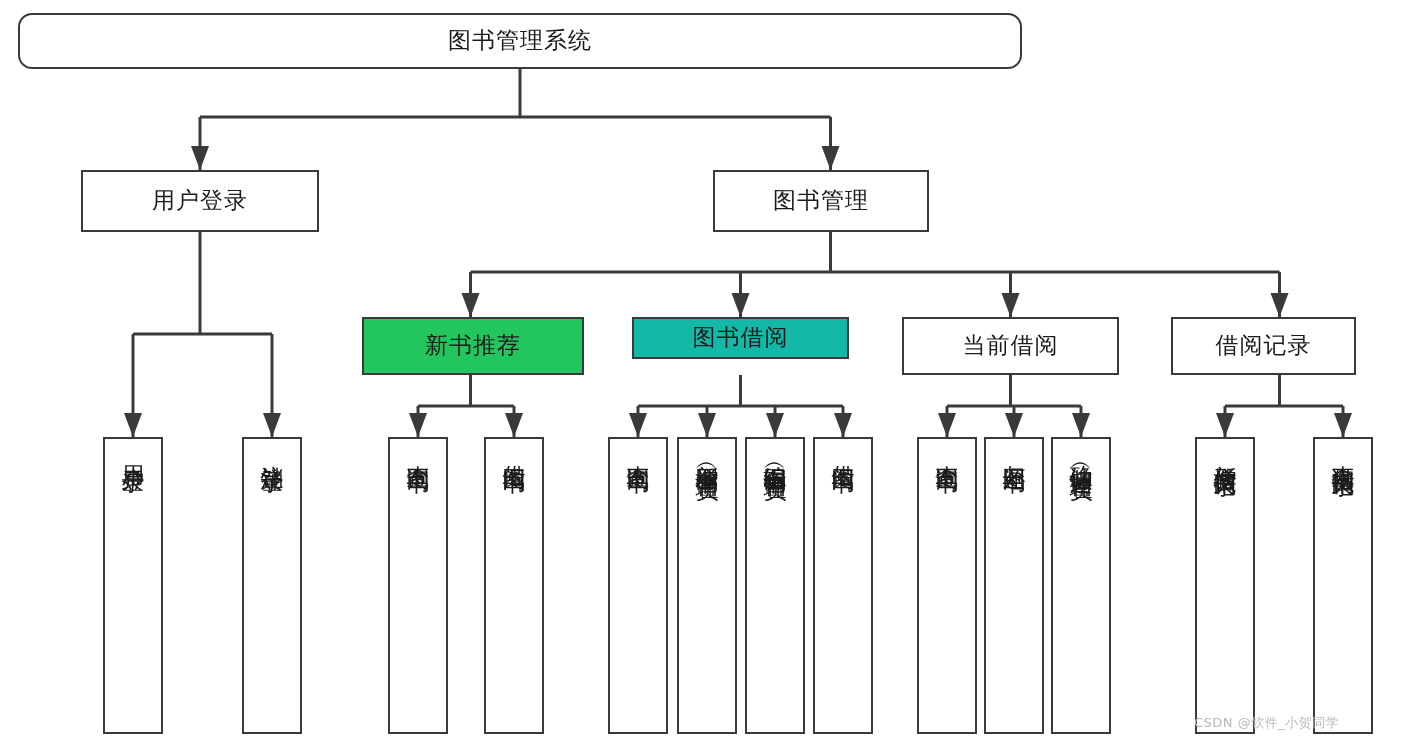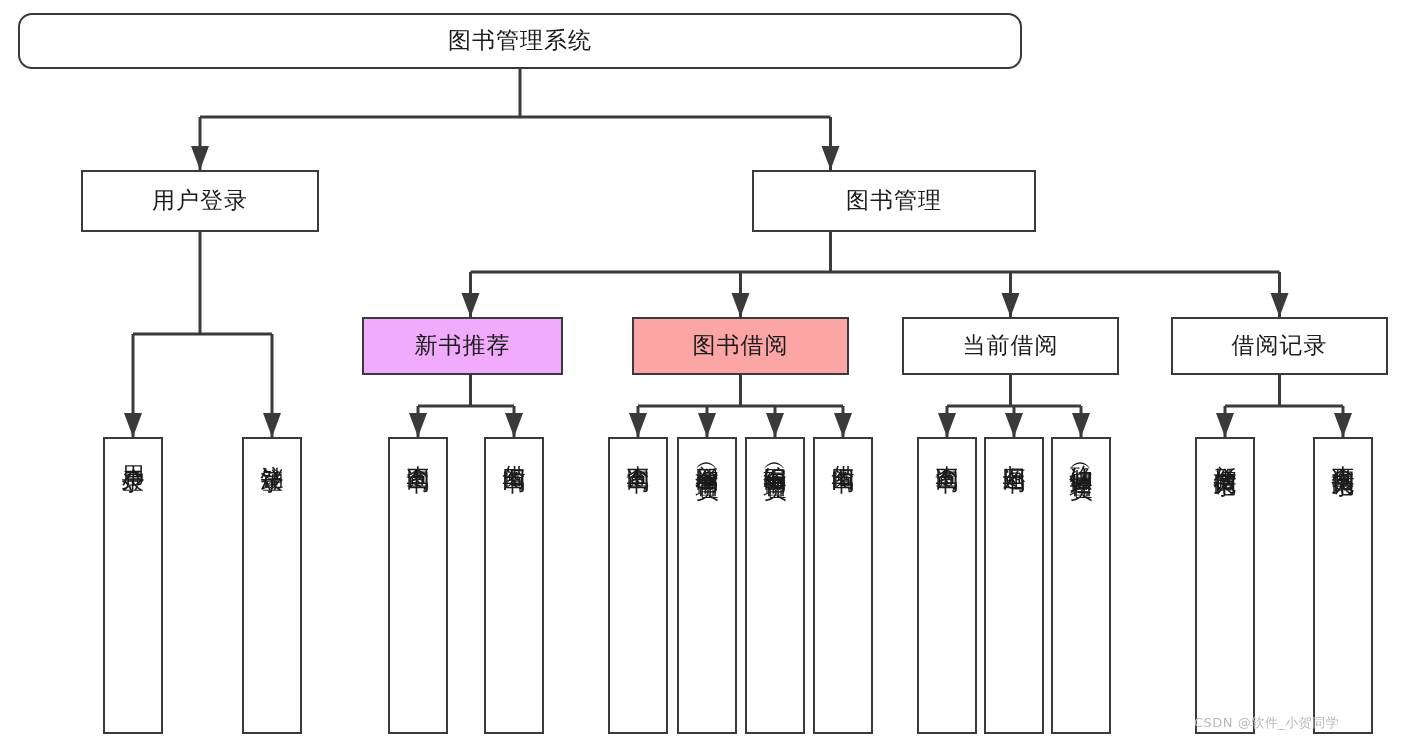--- a/index.html
+++ b/index.html
@@ -131,33 +131,33 @@
       <line x1="1343" y1="406" x2="1343" y2="437" stroke="#3a3a3a" stroke-width="3"></line>
       <polygon points="1334,413 1352,413 1343,437" fill="#3a3a3a"></polygon>
     </svg>
   <div id="nodes-layer">
       <div class="node horiz root" style="left: 18px; top: 13px; width: 1004px; height: 56px; border-color: rgb(58, 58, 58); background: rgb(255, 255, 255); border-radius: 14px;">
         <span class="label">图书管理系统</span>
       </div>
       <div class="node horiz" style="left: 81px; top: 170px; width: 238px; height: 62px; border-color: rgb(58, 58, 58); background: rgb(255, 255, 255);">
         <span class="label">用户登录</span>
       </div>
-      <div class="node horiz" style="left: 752px; top: 170px; width: 284px; height: 62px; border-color: rgb(58, 58, 58); background: rgb(255, 255, 255);">
+      <div class="node horiz" style="left: 713px; top: 170px; width: 216px; height: 62px; border-color: rgb(58, 58, 58); background: rgb(255, 255, 255);">
         <span class="label">图书管理</span>
       </div>
-      <div class="node horiz" style="left: 362px; top: 317px; width: 201px; height: 58px; border-color: rgb(58, 58, 58); background: #f0abfc;">
+      <div class="node horiz" style="left: 362px; top: 317px; width: 222px; height: 58px; border-color: rgb(58, 58, 58); background: #22c55e;">
         <span class="label">新书推荐</span>
       </div>
-      <div class="node horiz" style="left: 632px; top: 317px; width: 217px; height: 58px; border-color: rgb(58, 58, 58); background: #fca5a5;">
+      <div class="node horiz" style="left: 632px; top: 317px; width: 217px; height: 42px; border-color: rgb(58, 58, 58); background: #14b8a6;">
         <span class="label">图书借阅</span>
       </div>
       <div class="node horiz" style="left: 902px; top: 317px; width: 217px; height: 58px; border-color: rgb(58, 58, 58); background: rgb(255, 255, 255);">
         <span class="label">当前借阅</span>
       </div>
-      <div class="node horiz" style="left: 1171px; top: 317px; width: 217px; height: 58px; border-color: rgb(58, 58, 58); background: rgb(255, 255, 255);">
+      <div class="node horiz" style="left: 1171px; top: 317px; width: 185px; height: 58px; border-color: rgb(58, 58, 58); background: rgb(255, 255, 255);">
         <span class="label">借阅记录</span>
       </div>
       <div class="node vert" style="left: 103px; top: 437px; width: 60px; height: 297px; border-color: rgb(58, 58, 58); background: rgb(255, 255, 255);">
         <span class="label">用户登录</span>
       </div>
       <div class="node vert" style="left: 242px; top: 437px; width: 60px; height: 297px; border-color: rgb(58, 58, 58); background: rgb(255, 255, 255);">
         <span class="label">注销登录</span>
       </div>
       <div class="node vert" style="left: 388px; top: 437px; width: 60px; height: 297px; border-color: rgb(58, 58, 58); background: rgb(255, 255, 255);">
         <span class="label">查询图书</span>

